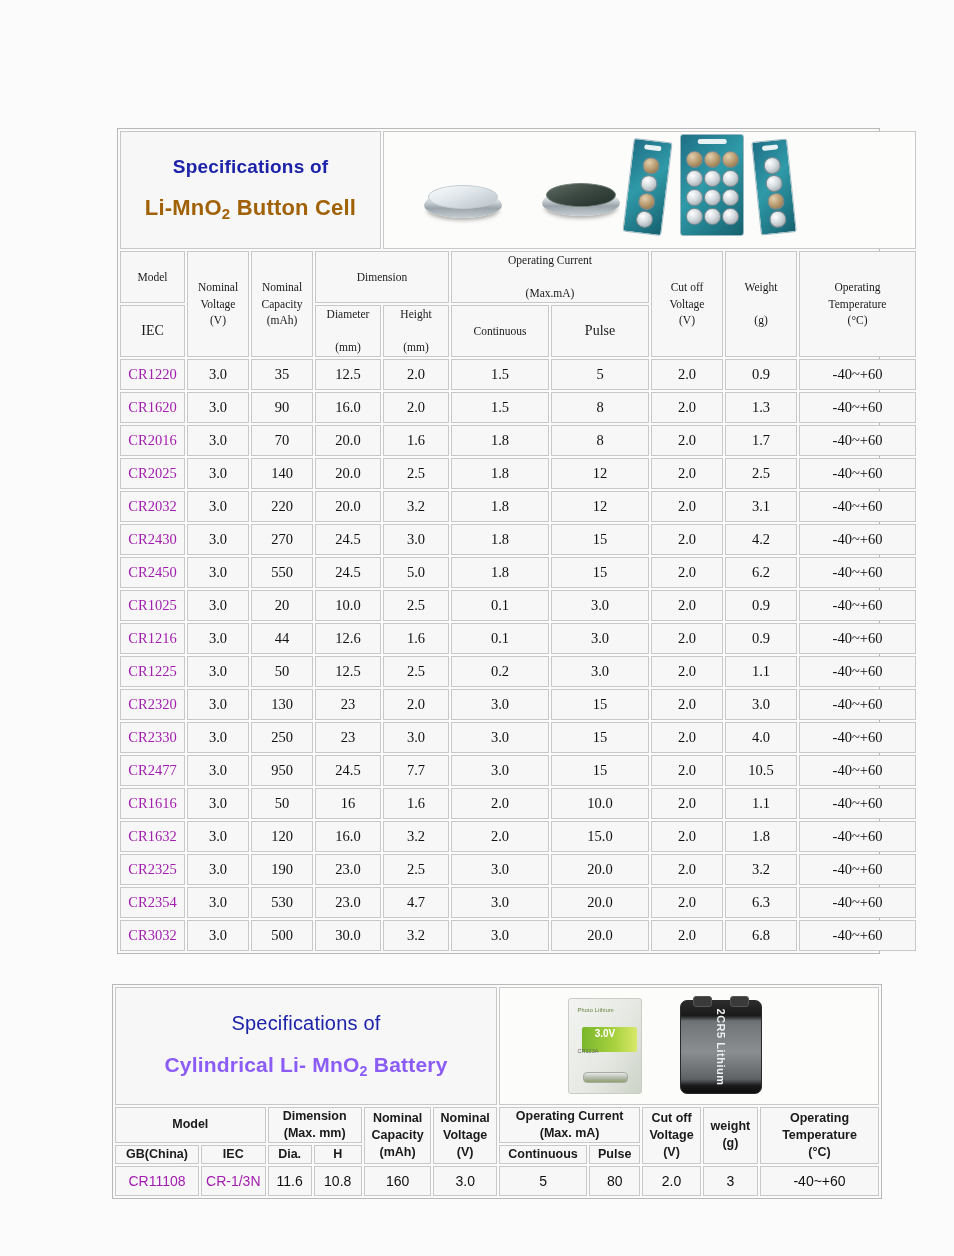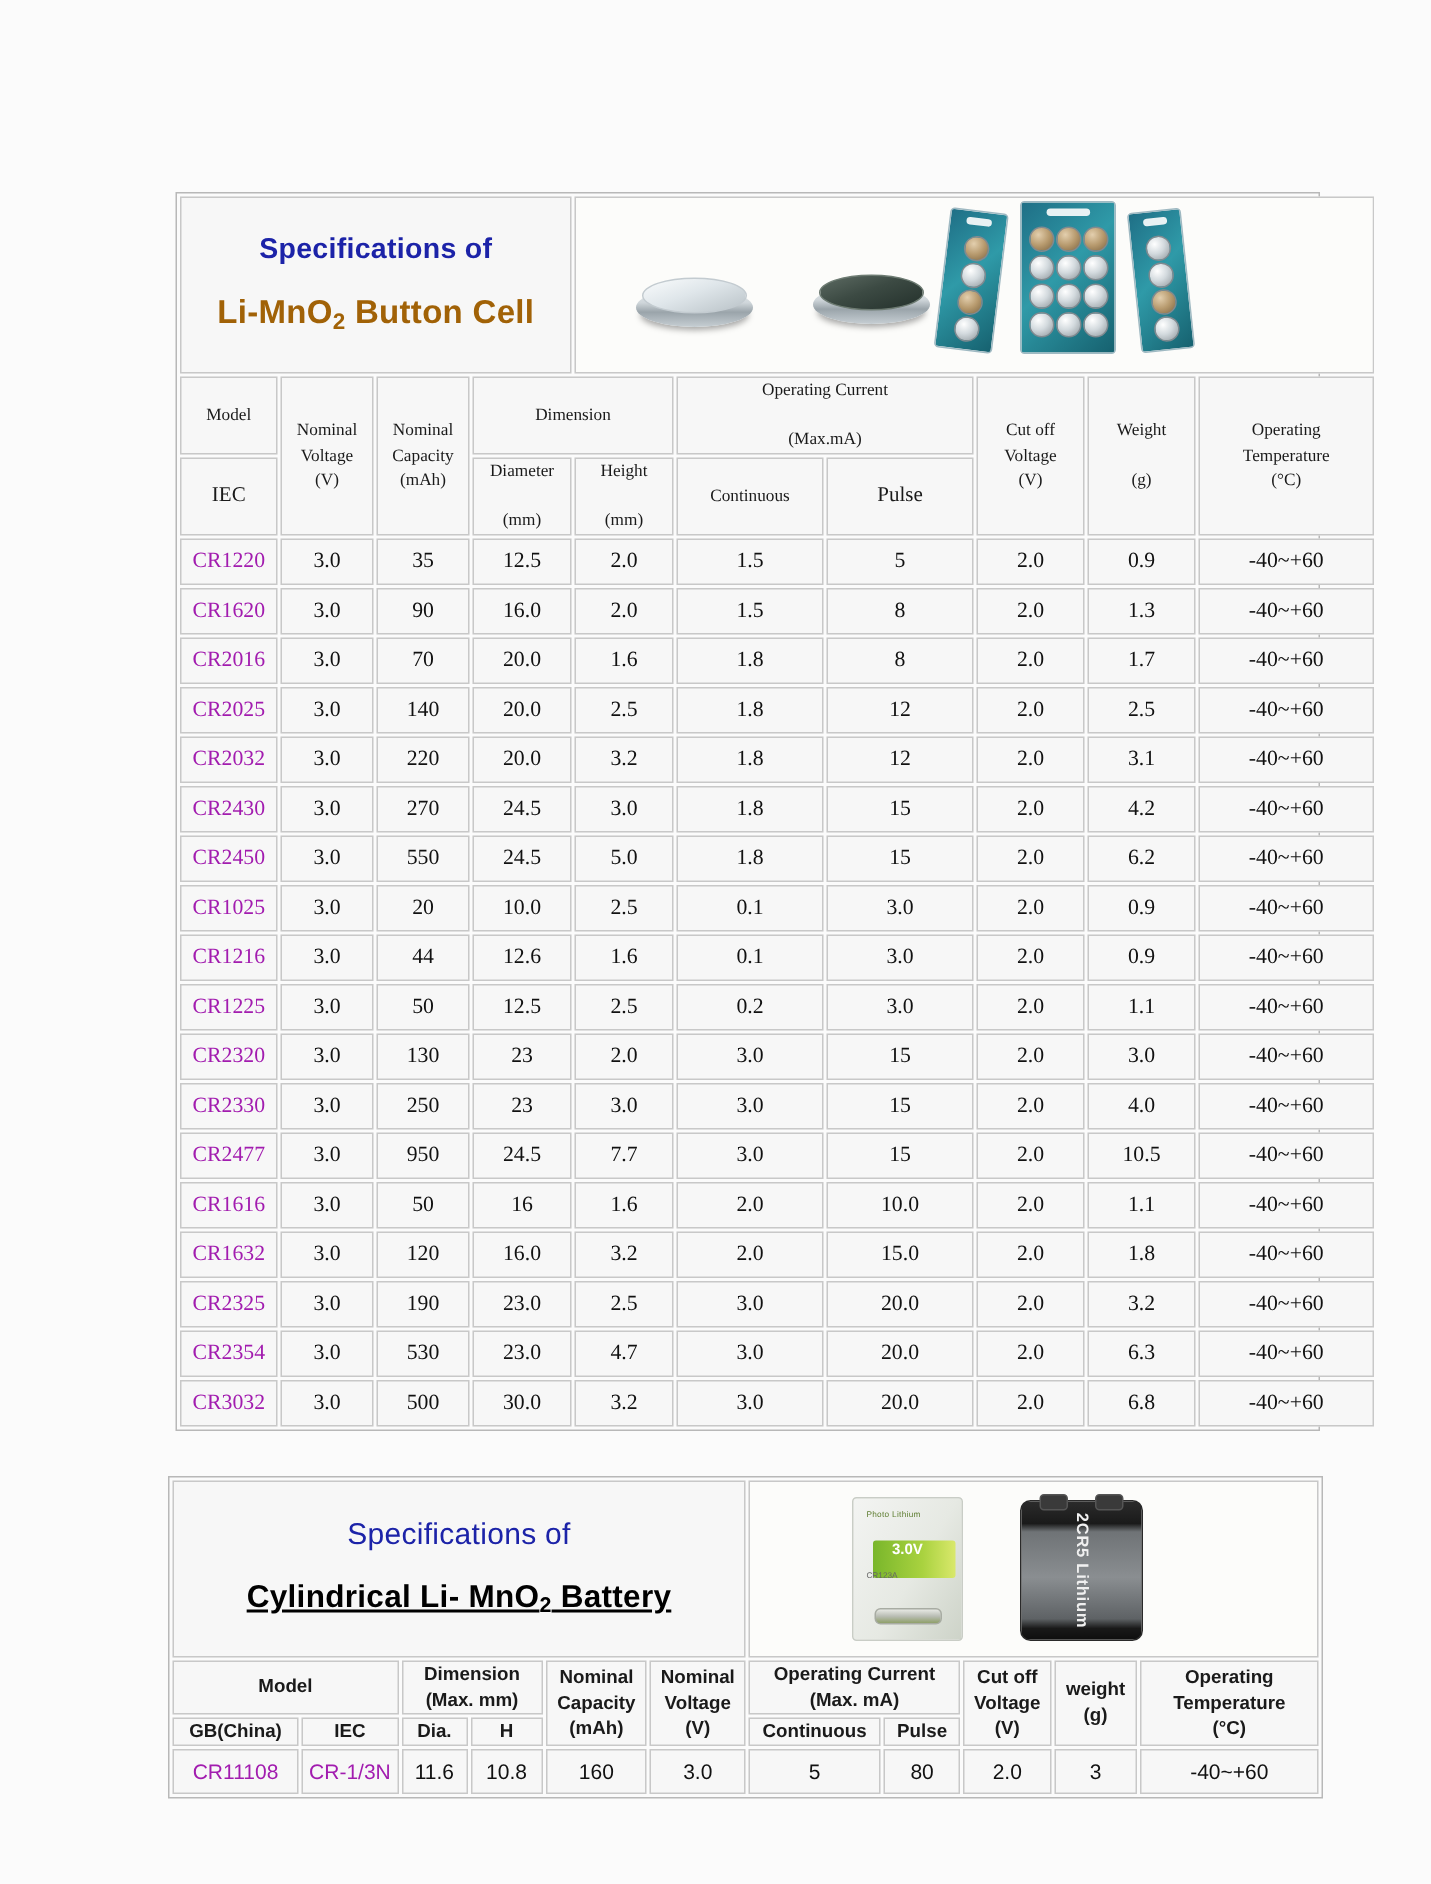--- a/index.html
+++ b/index.html
@@ -74,22 +74,21 @@
     letter-spacing: .2px;
     margin-top: 6px;
   }
   #block-cylindrical .banner-title .l1 {
     font-weight: normal;
     font-size: 20px;
     color: #1c23a8;
   }
   #block-cylindrical .banner-title .l2 {
     font-size: 21px;
-    color: #000000;
-    text-decoration: underline;
+    color: #8b5cf6;
   }
   sub { font-size: .68em; vertical-align: -0.28em; }
 
   
   td.data {
     font-size: 14.5px;
     height: 31px;
     color: #111;
   }
   td.model {

